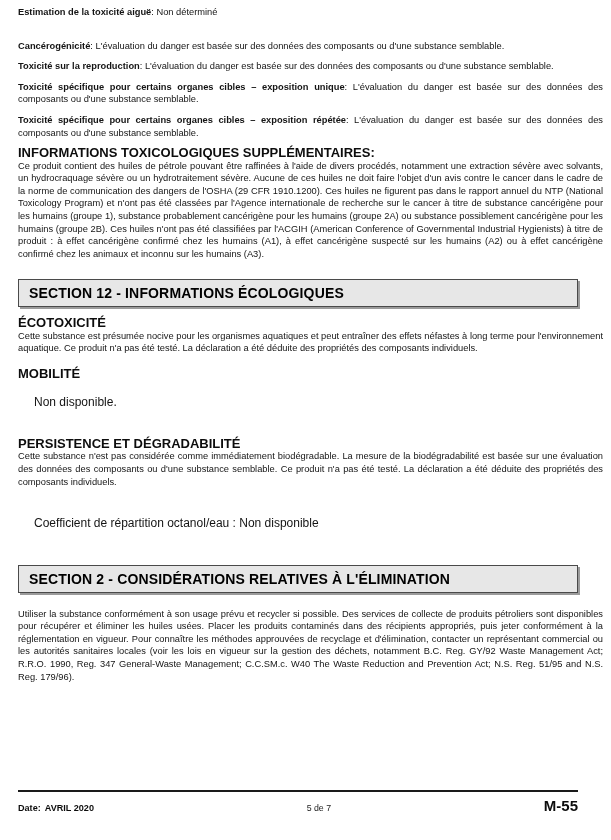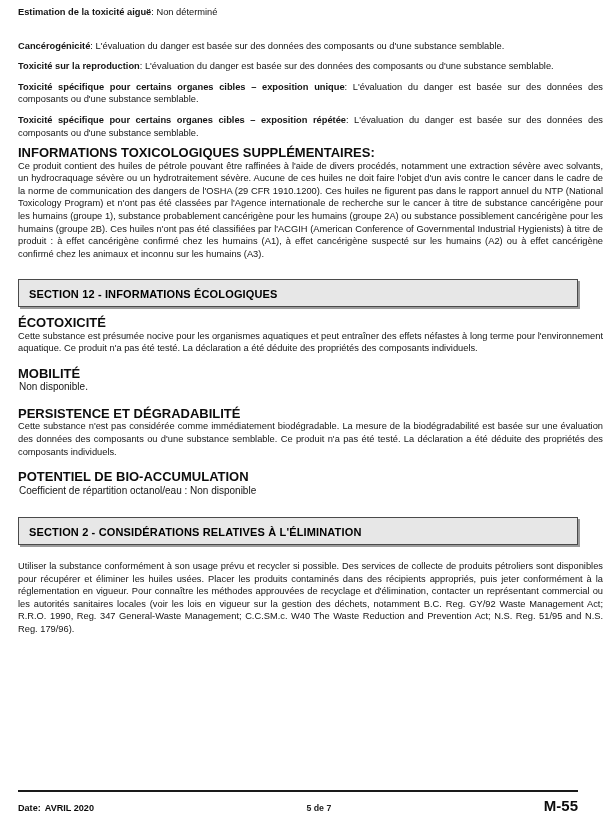--- a/index.html
+++ b/index.html
@@ -36,40 +36,40 @@
     font-weight: bold;
   }
   .blockhead {
     font-size: 13px;
     font-weight: bold;
     line-height: 12.4px;
     margin: 0;
     color: #0d0d0d;
   }
   .sub {
-    font-size: 10px;
+    font-size: 12px;
     line-height: 12.6px;
-    margin: 1px;
+    margin: 16px;
     color: #141414;
   }
   .gap-sm { height: 8px; }
   .gap-md { height: 13px; }
   .gap-lg { height: 19px; }
   
   .section-bar {
     width: 560px;
     box-sizing: border-box;
     background: #e7e7e7;
     border: 1px solid #4a4a4a;
     box-shadow: 2px 2px 0 0 #9b9b9b;
     padding: 4px 0 4px 10px;
     margin: 0 0 2px 0;
   }
   .section-bar .bar-text {
-    font-size: 11px;
+    font-size: 14px;
     font-weight: bold;
     letter-spacing: 0.15px;
     color: #000000;
     white-space: nowrap;
     text-align: center;
   }
   
   .footer {
     position: absolute;
     left: 18px;
@@ -85,21 +85,21 @@
     font-size: 9.1px;
     font-weight: bold;
     color: #0d0d0d;
     white-space: nowrap;
   }
   .footer-left .date-label { margin-right: 4px; }
   .footer-center {
     flex: 1;
     text-align: center;
     font-size: 8.8px;
-    font-weight: bold;
+    font-weight: normal;
     color: #222;
   }
   .footer-right {
     font-size: 15px;
     font-weight: bold;
     color: #0d0d0d;
     white-space: nowrap;
   }
   .inline { display: inline; }
 </style>
@@ -167,21 +167,20 @@
   <div class="gap-md"></div>
 
   <div>
     <p class="blockhead">PERSISTENCE ET DÉGRADABILITÉ</p>
     <p class="para tight">Cette substance n'est pas considérée comme immédiatement biodégradable. La mesure de la biodégradabilité est basée sur une évaluation des données des composants ou d'une substance semblable.  Ce produit n'a pas été testé. La déclaration a été déduite des propriétés des composants individuels.</p>
   </div>
 
   <div class="gap-md"></div>
 
   <div>
-    <p class="blockhead">POTENTIEL DE BIO-ACCUMULATION</p>
     <p class="sub">Coefficient de répartition octanol/eau : Non disponible</p>
   </div>
 
   <div class="gap-lg"></div>
 
   <div class="section-bar">
     <span class="bar-text">SECTION 2  -   CONSIDÉRATIONS RELATIVES À L'ÉLIMINATION</span>
   </div>
 
   <div class="gap-md"></div>

